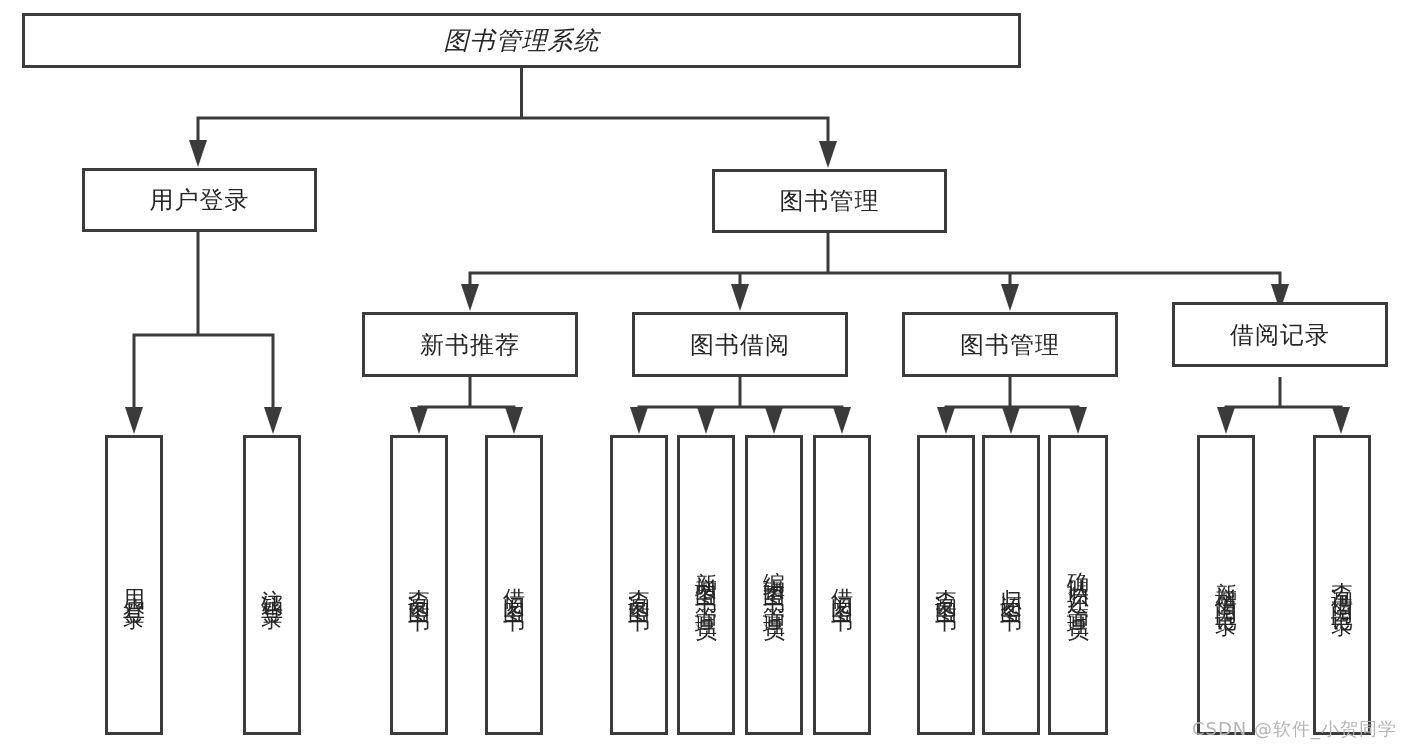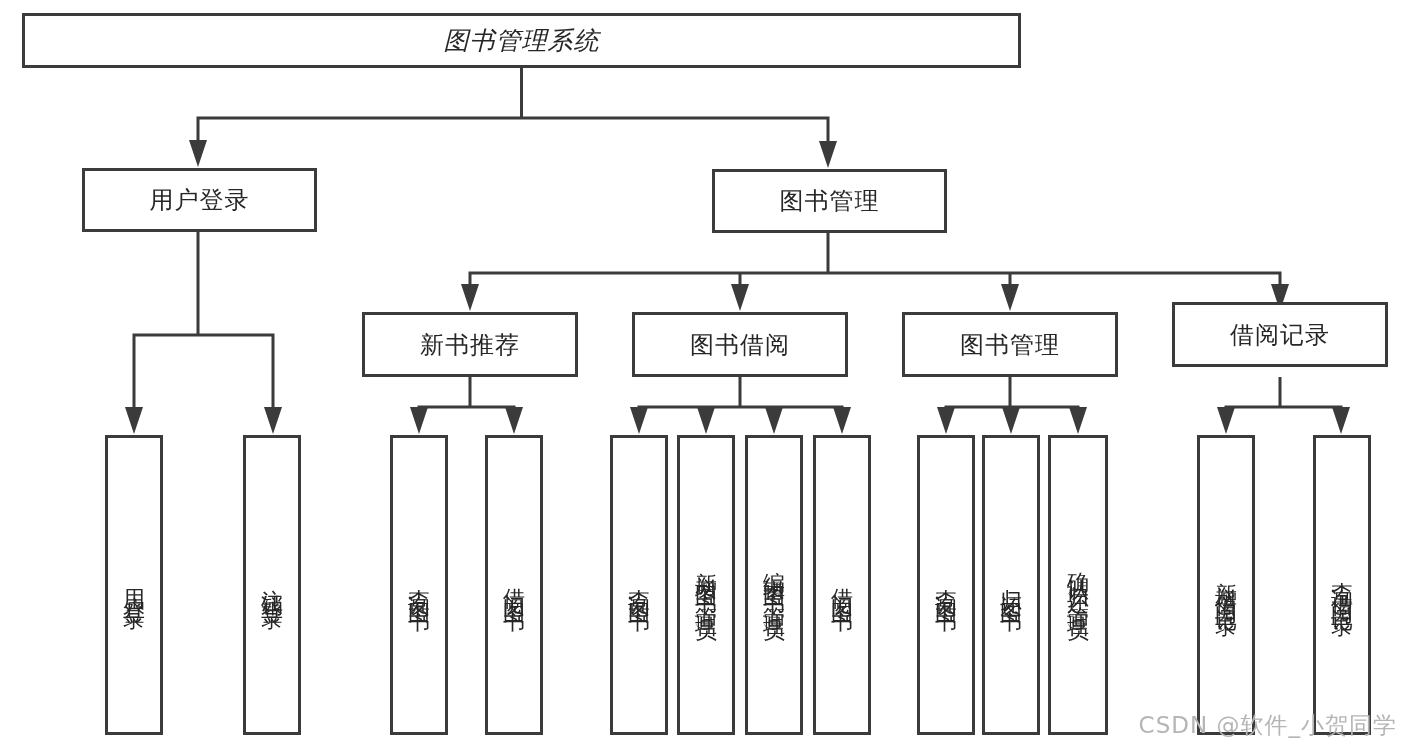--- a/index.html
+++ b/index.html
@@ -29,21 +29,21 @@
     writing-mode:vertical-rl;
     text-orientation:mixed;
     font-size:22px;
     letter-spacing:7px;
     line-height:1;
     color:#262626;
   }
   .watermark{
     position:absolute;
     right:8px;bottom:6px;
-    font-size:23px;
+    font-size:18px;
     color:#b5b5b5;
     letter-spacing:1px;
     z-index:5;
     white-space:nowrap;
   }
 </style>
 </head>
 <body>
 
 <div class="stage">

